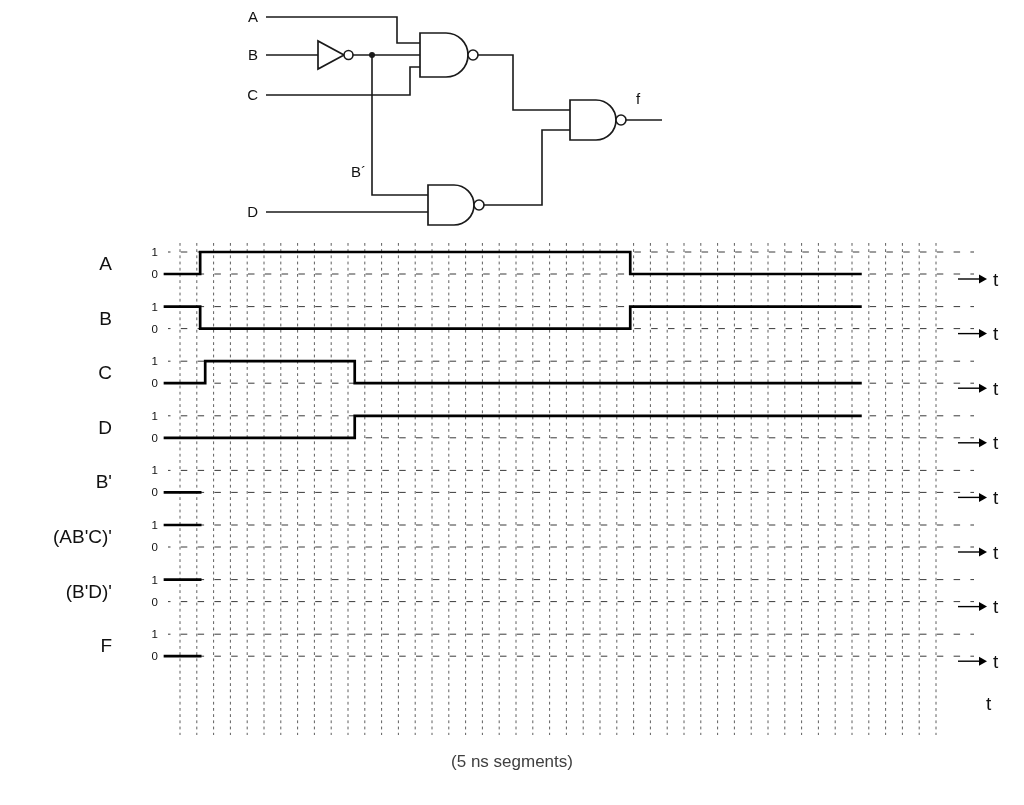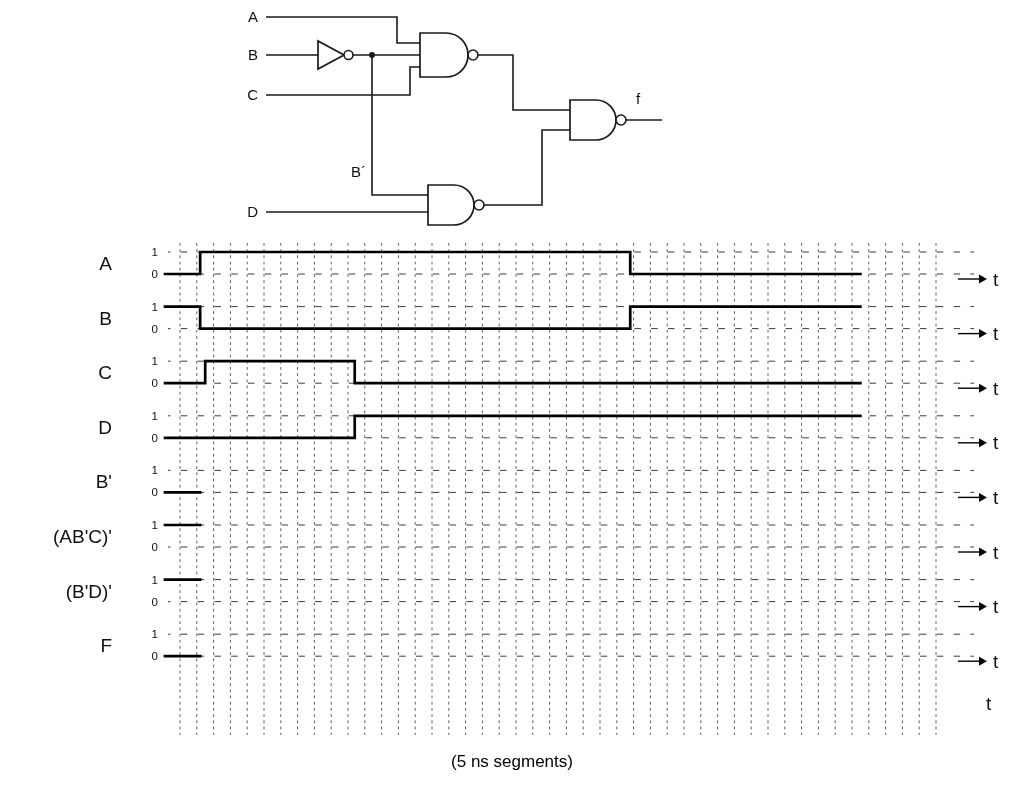--- a/index.html
+++ b/index.html
@@ -12,21 +12,21 @@
   .dot{fill:#1a1a1a}
   .clabel{font-size:15px;fill:#111;font-family:"Liberation Sans",sans-serif}
   .vgrid{stroke:#4d4d4d;stroke-width:0.9;stroke-dasharray:2.8 3.4}
   .lvl{stroke:#3a3a3a;stroke-width:1;stroke-dasharray:6.5 10.3;stroke-dashoffset:4}
   .wave{stroke:#000;stroke-width:2.7;fill:none;stroke-linecap:square;stroke-linejoin:miter}
   .siglabel{font-size:19px;fill:#111;font-family:"Liberation Sans",sans-serif}
   .tick{font-size:11.5px;fill:#111;font-family:"Liberation Sans",sans-serif}
   .tlabel{font-size:19px;fill:#111;font-family:"Liberation Sans",sans-serif}
   .arr{stroke:#000;stroke-width:1.4}
   #caption{position:absolute;left:0;top:752px;width:1024px;text-align:center;
-           font-size:17px;color:#000000}
+           font-size:17px;color:#404040}
 </style>
 </head>
 <body>
 
 <div class="page">
 
   <svg id="circuit" width="1024" height="236" viewBox="0 0 1024 236">
 
     <path class="wire" d="M266,17 H397 V43 H420"></path>
     <path class="wire" d="M266,55 H318"></path>

